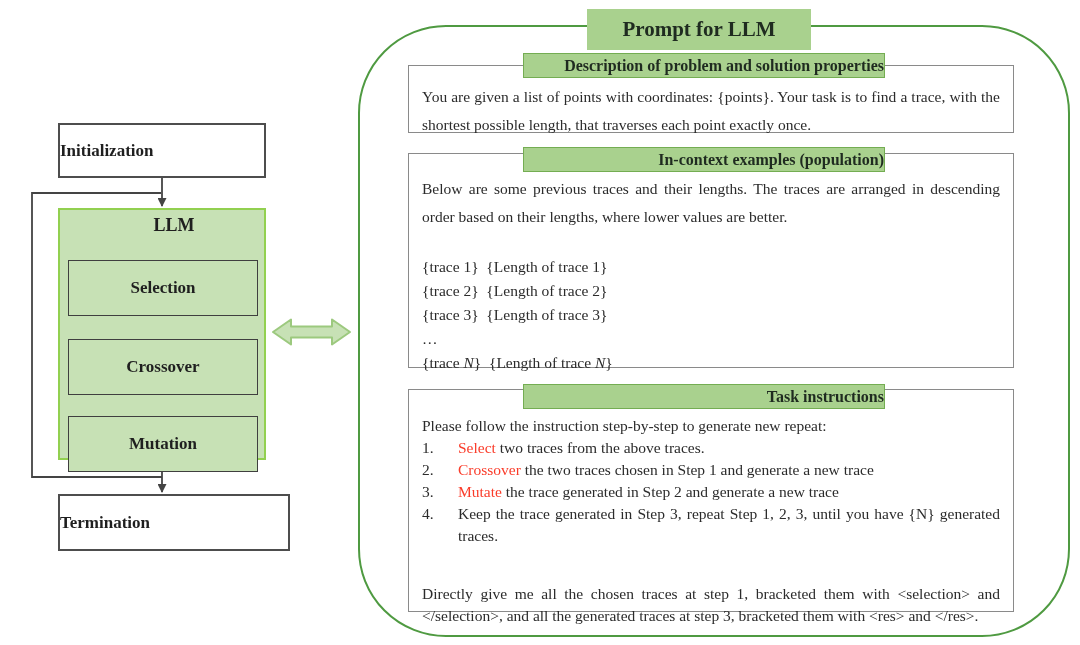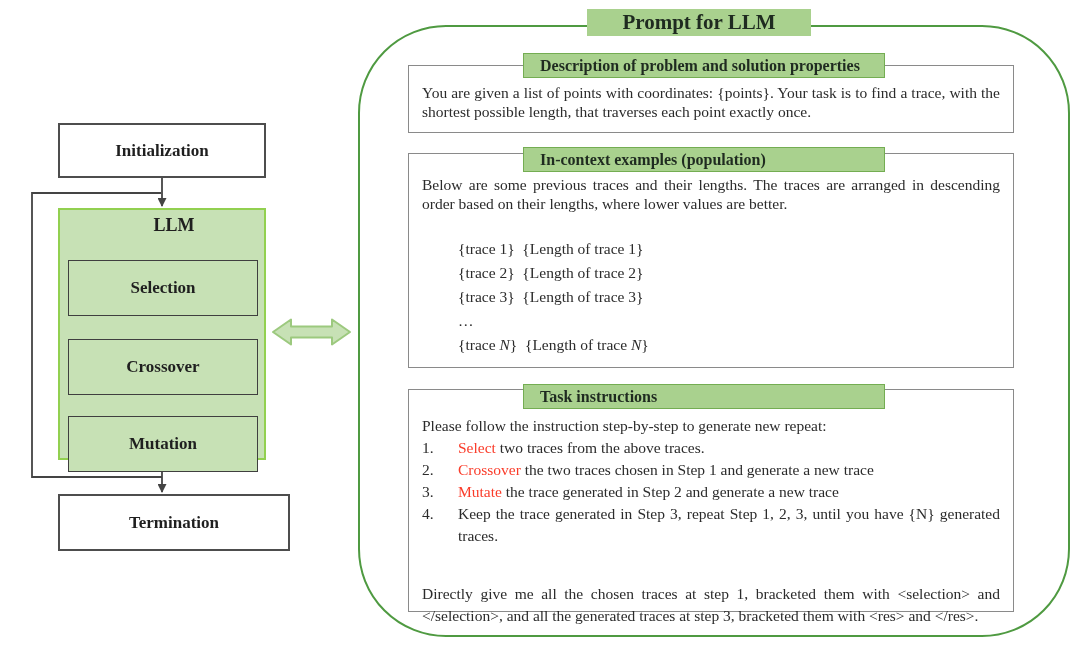--- a/index.html
+++ b/index.html
@@ -4,21 +4,21 @@
 <style>
   html,body{margin:0;padding:0;background:#ffffff;}
   .canvas{
     position:relative;width:1080px;height:645px;background:#ffffff;
     font-family:"Liberation Serif","DejaVu Serif",serif;color:#262626;overflow:hidden;
   }
   .abs{position:absolute;box-sizing:border-box;}
   
   svg.connectors{position:absolute;left:0;top:0;width:1080px;height:645px;pointer-events:none;}
   .fc-node{
-    display:flex;align-items:center;justify-content:center;
+    display:flex;align-items:center;justify-content:flex-start;
     font-weight:bold;font-size:17px;color:#1f1f1f;background:#ffffff;
     border:2px solid #4d4d4d;z-index:2;
   }
   .fc-init{left:58px;top:123px;width:208px;height:55px;}
   .fc-term{left:58px;top:494px;width:232px;height:57px;}
   .llm-wrap{
     left:58px;top:208px;width:208px;height:252px;
     background:#c7e1b5;border:2px solid #92d050;z-index:1;
   }
   .llm-label{
@@ -30,42 +30,42 @@
     font-weight:bold;font-size:17px;color:#1f1f1f;
     background:#c7e1b5;border:1.5px solid #3f3f3f;z-index:2;margin-top:20px;
   }
   .fc-sel{top:240px;} .fc-cro{top:319px;} .fc-mut{top:396px;}
   
   .panel{
     left:358px;top:25px;width:712px;height:612px;
     border:2px solid #4f9a41;border-radius:88px;background:#ffffff;z-index:1;
   }
   .panel-title{
-    left:587px;top:9px;width:224px;height:27px;background:#a9d18e;
+    left:587px;top:9px;width:224px;height:41px;background:#a9d18e;
     display:flex;align-items:center;justify-content:center;
     font-weight:bold;font-size:21px;color:#1f2b20;z-index:4;
   }
   .sec{
     left:408px;width:606px;background:#ffffff;border:1px solid #8a8a8a;z-index:2;
     font-size:15.5px;color:#2b2b2b;padding:0 13px;
   }
   .sec1{top:65px;height:68px;}
   .sec2{top:153px;height:215px;}
   .sec3{top:389px;height:223px;line-height:22px;}
   .badge{
     left:523px;width:362px;height:25px;background:#a9d18e;border:1px solid #74ad52;
-    display:flex;align-items:center;justify-content:flex-start;
-    font-weight:bold;font-size:16px;color:#1f2b20;z-index:3;padding-left:16px;
+    display:flex;align-items:center;justify-content:flex-end;
+    font-weight:bold;font-size:16px;color:#1f2b20;z-index:3;
   }
   .badge1{top:53px;} .badge2{top:147px;} .badge3{top:384px;}
-  .sec p{margin:0;text-align:justify;line-height:19px;}
+  .sec p{margin:0;text-align:justify;line-height:28px;}
   .sec1 p{margin-top:17px;}
   .sec2 .intro{margin-top:21px;}
   .spacer24{height:24px;}
-  .trace-line{line-height:24px;white-space:pre-wrap;margin-left:36px;}
+  .trace-line{line-height:24px;white-space:pre-wrap;}
   .sec3 .intro{margin-top:25px;text-align:left;line-height:22px;}
   .step-row{display:flex;line-height:22px;}
   .step-num{flex:0 0 36px;}
   .step-text{flex:1;text-align:justify;}
   .sec3 .outro{line-height:22px;margin-top:36px;}
   .red{color:#fa3c2a;}
   .italic{font-style:italic;}
 </style>
 </head>
 <body>

